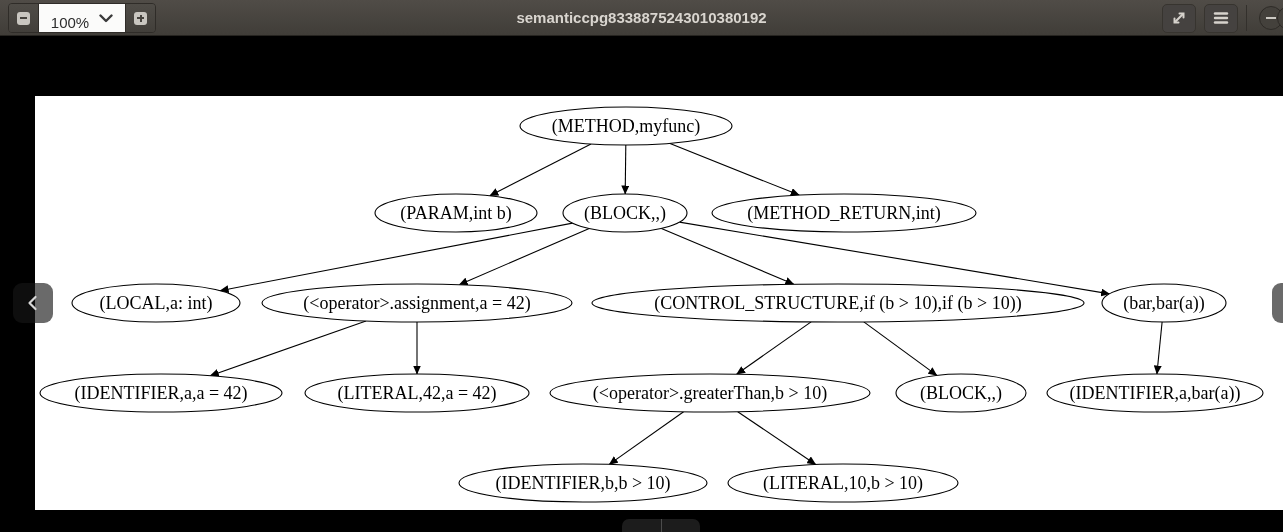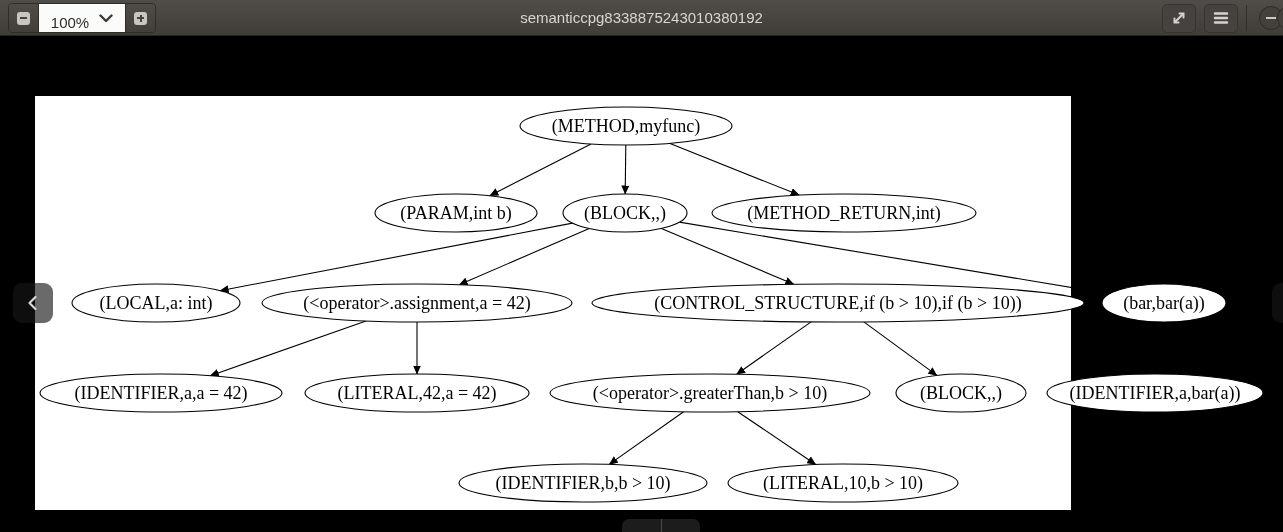--- a/index.html
+++ b/index.html
@@ -24,42 +24,42 @@
   .mini-square{ display:block; width:13px; height:13px; background:#c9c6c0; border-radius:3px; position:relative; }
   .mini-square::before{ content:""; position:absolute; left:3px; right:3px; top:5.5px; height:2px; background:#46433e; }
   .mini-square.plus::after{ content:""; position:absolute; top:3px; bottom:3px; left:5.5px; width:2px; background:#46433e; }
   .zoom-combo{
     width:88px; height:100%; background:#fbfbfa; display:flex; align-items:center;
     justify-content:center; gap:10px; cursor:pointer; border-left:1px solid #2f2c28; border-right:1px solid #2f2c28;
   }
   .zoom-value{ font-size:15px; color:#2d2d2d;margin-top:9px; }
   .window-title{
     position:absolute; left:50%; top:0; transform:translateX(-50%);
-    height:44px; line-height:36px; color:#d9d5cf; font-weight:normal; font-size:15px;
+    height:44px; line-height:36px; color:#d9d5cf; font-weight:bold; font-size:15px;
     white-space:nowrap;
   }
   .right-controls{ position:absolute; right:0; top:0; height:36px; display:flex; align-items:center; }
   .win-btn{
     width:34px; height:29px; margin-right:8px; border-radius:5px; cursor:pointer;
     background:#454240; border:1px solid #37342f;
     display:flex; align-items:center; justify-content:center;
   }
   .tb-sep{ width:1px; height:26px; background:#33302c; margin:0 6px 0 0; }
   .circle-btn{
     width:24px; height:24px; border-radius:50%; cursor:pointer;
     background:#44413c; border:1px solid #2e2b27; margin-left:6px;
     display:flex; align-items:center; justify-content:center; flex:0 0 auto;
   }
   .minus-bar{ display:block; width:10px; height:2px; background:#ccc9c3; }
   .circle-btn.partial{ position:absolute; left:1277px; top:6px; margin:0; }
 
   
   .workspace{ position:absolute; left:0; top:36px; width:1283px; height:496px; background:#000; }
   .graph-canvas{
-    position:absolute; left:35px; top:60px; width:1036px; height:414px; background:#fff; cursor:grab;
+    position:absolute; left:35px; top:60px; width:1248px; height:414px; background:#fff; cursor:grab;
   }
   #graph-svg text{
     font-family:"Liberation Serif", serif; font-size:18px; fill:#000;
   }
   #graph-svg ellipse{ fill:#ffffff; stroke:#000000; stroke-width:1.1; }
   #graph-svg line{ stroke:#000000; stroke-width:1.1; }
 
   .scroll-btn{
     position:absolute; width:40px; height:40px; border:none; border-radius:9px;
     background:rgba(22,22,22,0.64); cursor:pointer;

